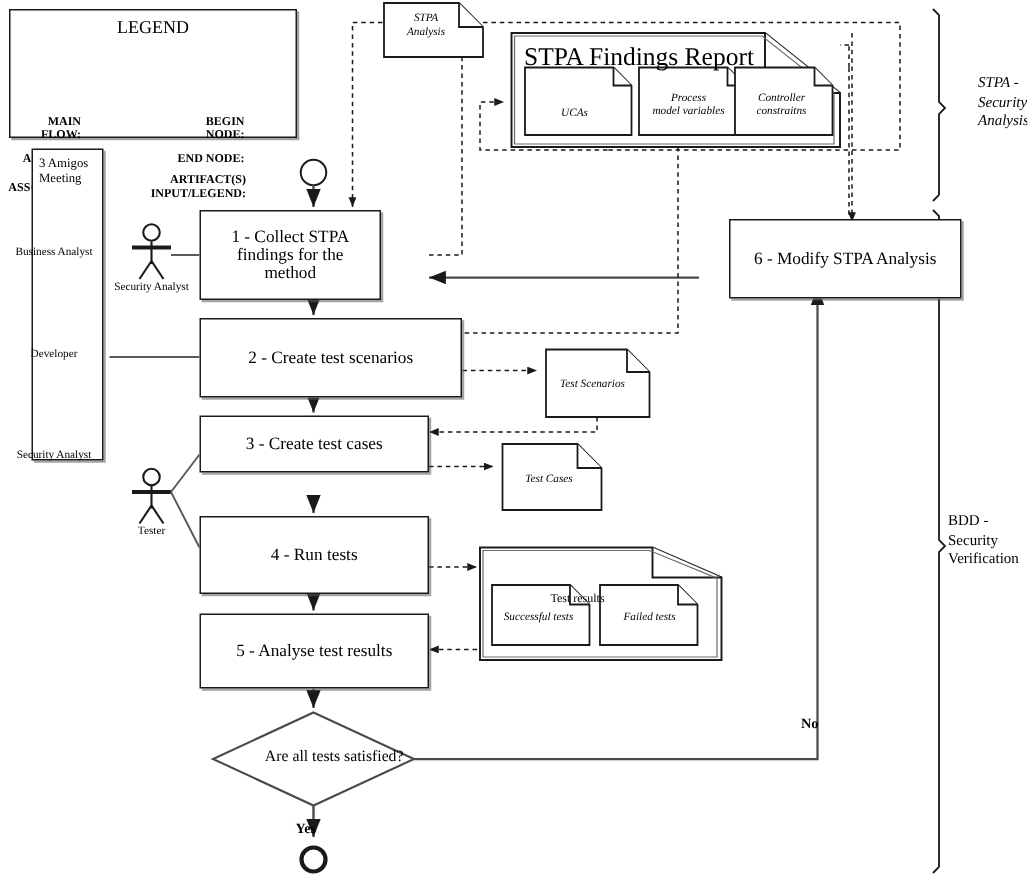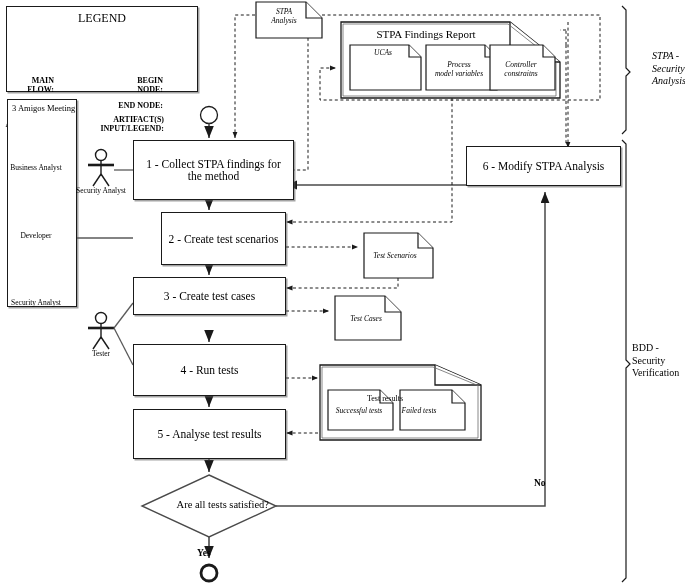--- a/index.html
+++ b/index.html
@@ -107,21 +107,21 @@
   .phase-label {
     position: absolute;
     font-size: 10px;
     line-height: 1.25;
     white-space: pre-line;
     color: #000;
   }
   .report-title {
     position: absolute;
     text-align: center;
-    font-size: 11px;
+    font-size: 17px;
     color: #000;
   }
   .tr-title {
     position: absolute;
     text-align: center;
     font-size: 8px;
     color: #000;
   }
 </style>
 </head>
@@ -326,59 +326,59 @@
   <div class="legend-label" style="left:8px; top:33px; width:46px;">MAIN
 FLOW:</div>
   <div class="legend-label" style="left:8px; top:58px; width:48px;">ARTIFACT</div>
   <div class="legend-label" style="left:4px; top:77px; width:57px;">ASSOCIATION</div>
   <div class="legend-label" style="left:105px; top:33px; width:58px;">BEGIN
 NODE:</div>
   <div class="legend-label" style="left:103px; top:58px; width:60px;">END NODE:</div>
   <div class="legend-label" style="left:98px; top:72px; width:66px;">ARTIFACT(S)
 INPUT/LEGEND:</div>
 
-  <div class="group-box" style="left:7px; top:99px; width:70px; height:208px;">
+  <div class="group-box" style="left:21px; top:99px; width:48px; height:208px;">
     <div class="group-title">3 Amigos Meeting</div>
   </div>
   <div class="actor-label" style="left:-19px; top:163px;">Business Analyst</div>
   <div class="actor-label" style="left:-19px; top:231px;">Developer</div>
   <div class="actor-label" style="left:-19px; top:298px;">Security Analyst</div>
   <div class="actor-label" style="left:46px; top:186px;">Security Analyst</div>
   <div class="actor-label" style="left:46px; top:349px;">Tester</div>
 
   <div class="artifact-label" style="left:256px; top:7px; width:56px;">STPA
 Analysis</div>
   <div class="report-title" style="left:346px; top:28px; width:160px;">STPA Findings Report</div>
-  <div class="artifact-label" style="left:350px; top:48px; width:66px;text-align:center;">UCAs</div>
+  <div class="artifact-label" style="left:350px; top:70px; width:66px;text-align:center;">UCAs</div>
   <div class="artifact-label" style="left:424px; top:60px; width:70px;">Process
 model variables</div>
   <div class="artifact-label" style="left:489px; top:60px; width:64px;">Controller
 constraitns</div>
   <div class="artifact-label" style="left:362px; top:251px; width:66px;">Test Scenarios</div>
   <div class="artifact-label" style="left:335px; top:314px; width:62px;">Test Cases</div>
   <div class="tr-title" style="left:330px; top:369px; width:110px;margin-top:25px;">Test results</div>
   <div class="artifact-label" style="left:327px; top:406px; width:64px;">Successful tests</div>
-  <div class="artifact-label" style="left:387px; top:406px; width:64px;">Failed tests</div>
-
-  <div class="process-box" style="left:133px; top:140px; width:161px; height:60px;">
+  <div class="artifact-label" style="left:401px; top:406px; width:64px;">Failed tests</div>
+
+  <div class="process-box" style="left:133px; top:140px; width:121px; height:60px;">
     <span>1 - Collect STPA findings for the method</span>
   </div>
-  <div class="process-box" style="left:133px; top:212px; width:125px; height:53px;margin-left:28px;">
+  <div class="process-box" style="left:133px; top:212px; width:175px; height:53px;">
     <span>2 - Create test scenarios</span>
   </div>
   <div class="process-box" style="left:133px; top:277px; width:153px; height:38px;">
     <span>3 - Create test cases</span>
   </div>
   <div class="process-box" style="left:133px; top:344px; width:153px; height:52px;">
     <span>4 - Run tests</span>
   </div>
   <div class="process-box" style="left:133px; top:409px; width:153px; height:50px;">
     <span>5 - Analyse test results</span>
   </div>
-  <div class="process-box" style="left:466px; top:146px; width:155px; height:40px;">
+  <div class="process-box" style="left:486px; top:146px; width:155px; height:53px;">
     <span>6 - Modify STPA Analysis</span>
   </div>
 
   <div class="txt" style="left:149px; top:499px; width:120px; font-size:10.5px;">Are all tests satisfied?</div>
   <div class="flow-label" style="left:197px; top:548px;">Yes</div>
   <div class="flow-label" style="left:534px; top:478px;">No</div>
 
   <div class="phase-label" style="left:652px; top:50px; width:52px;font-style:italic;">STPA -
 Security
 Analysis</div>

